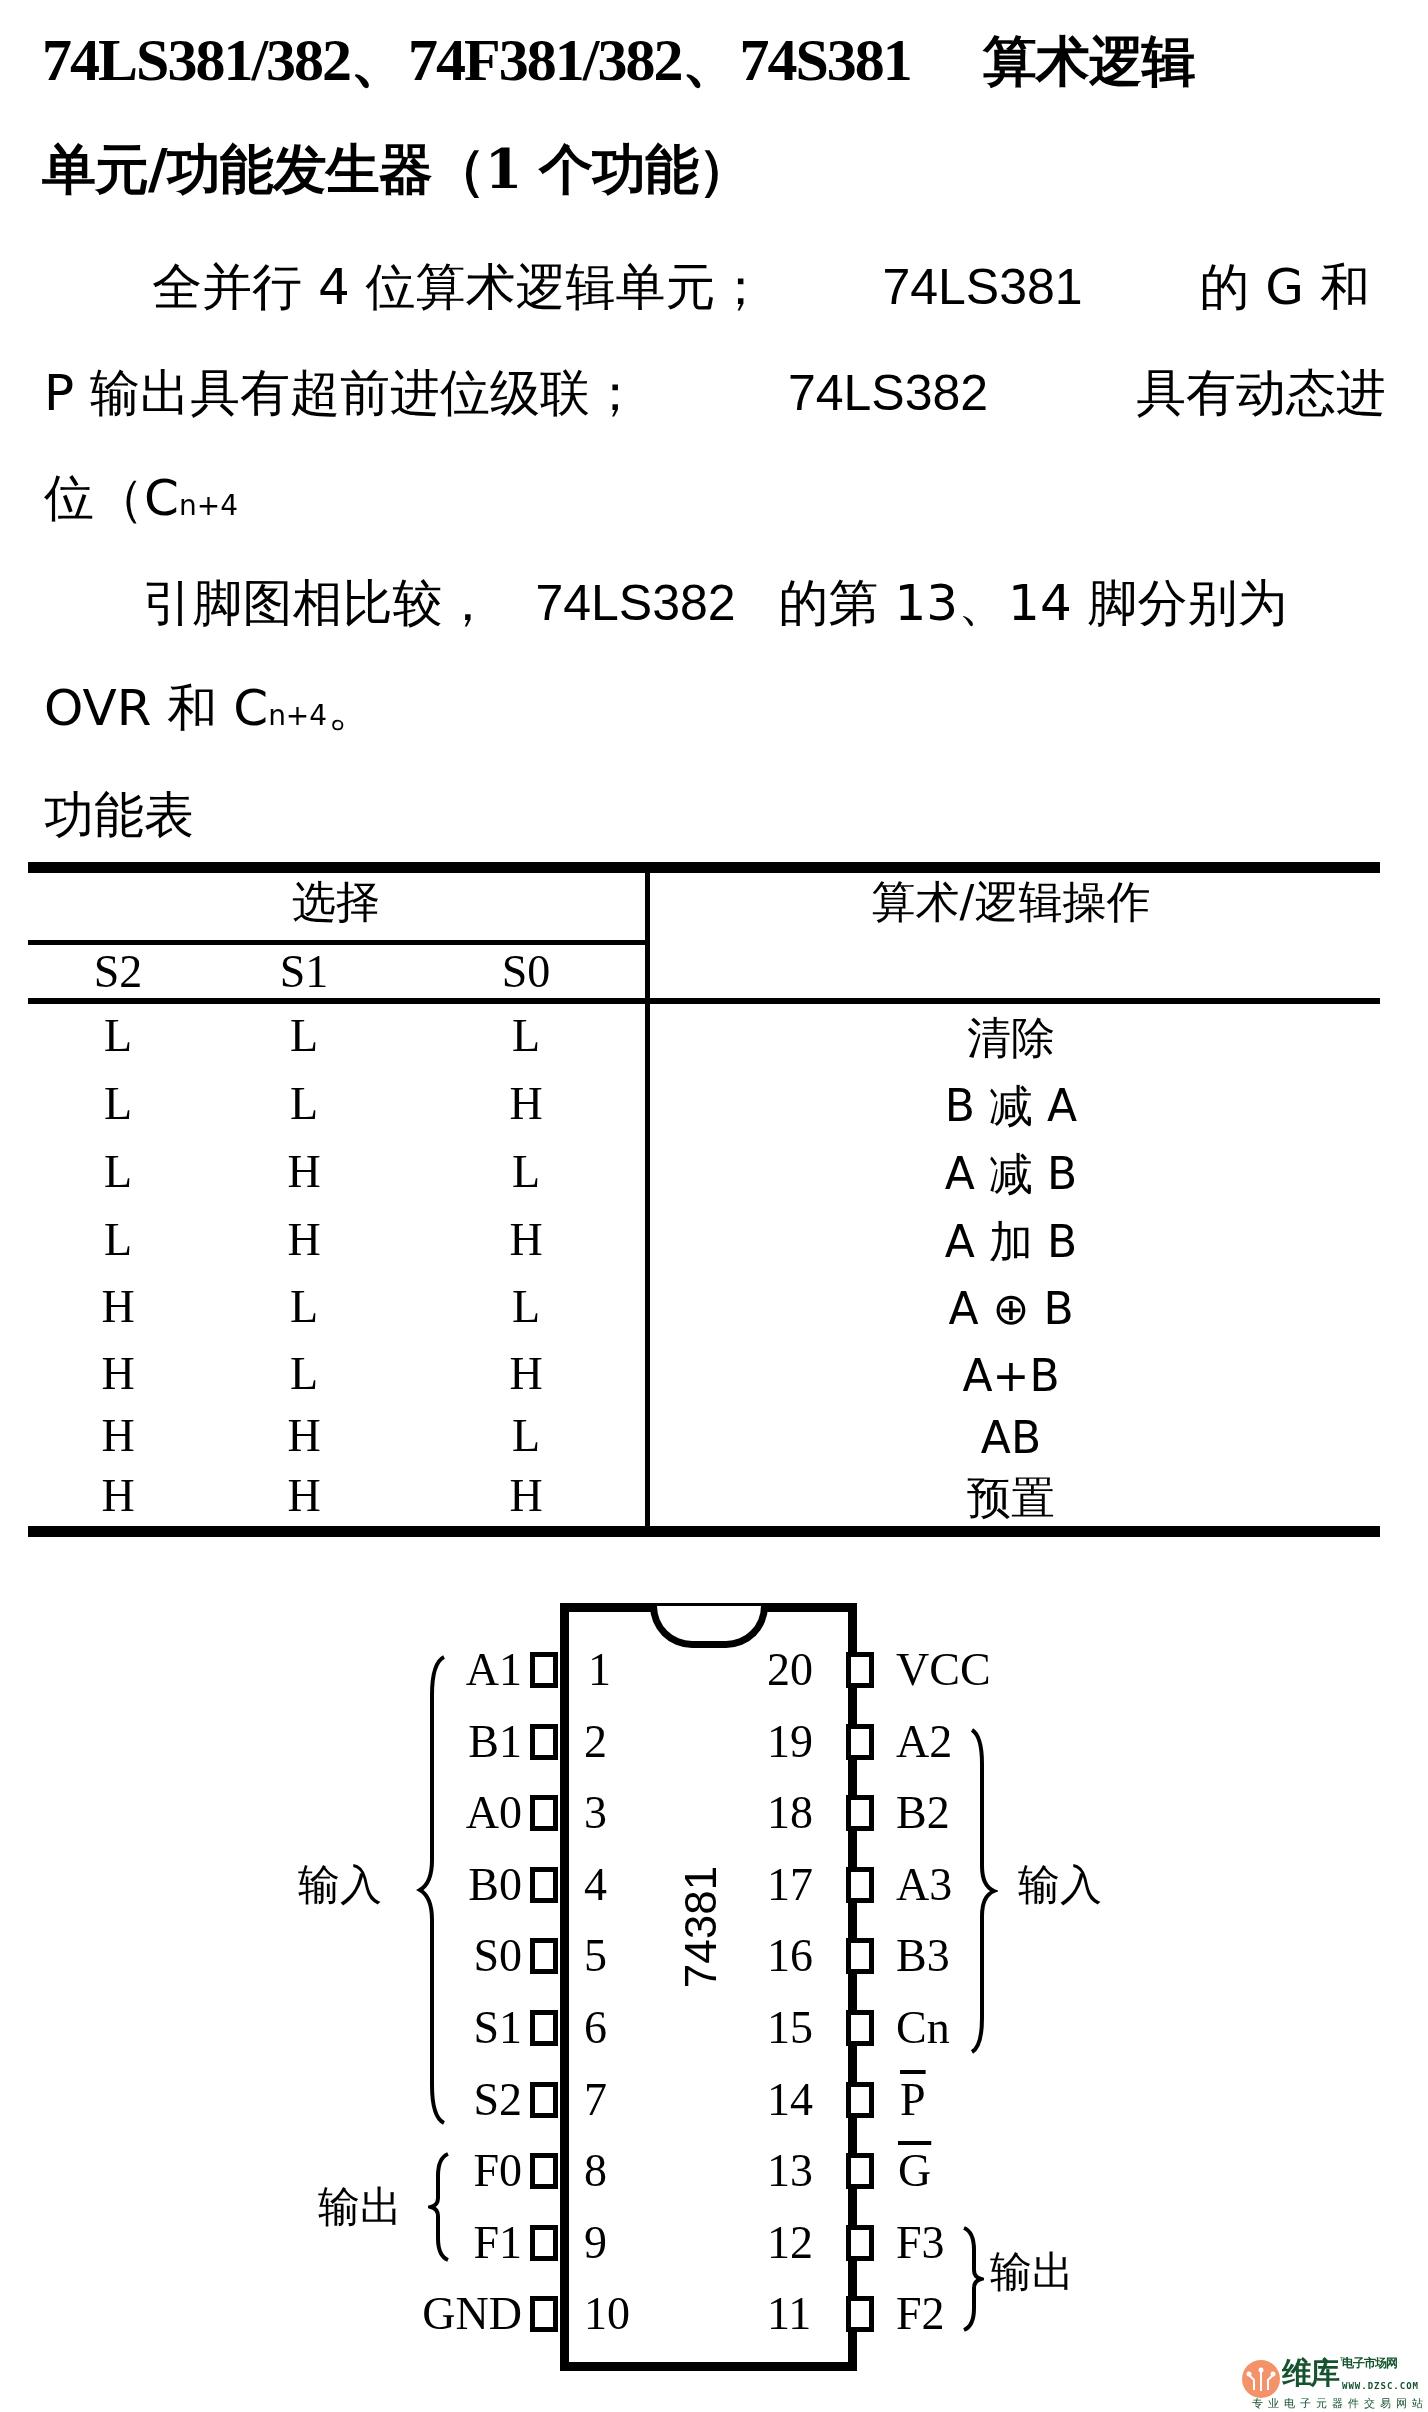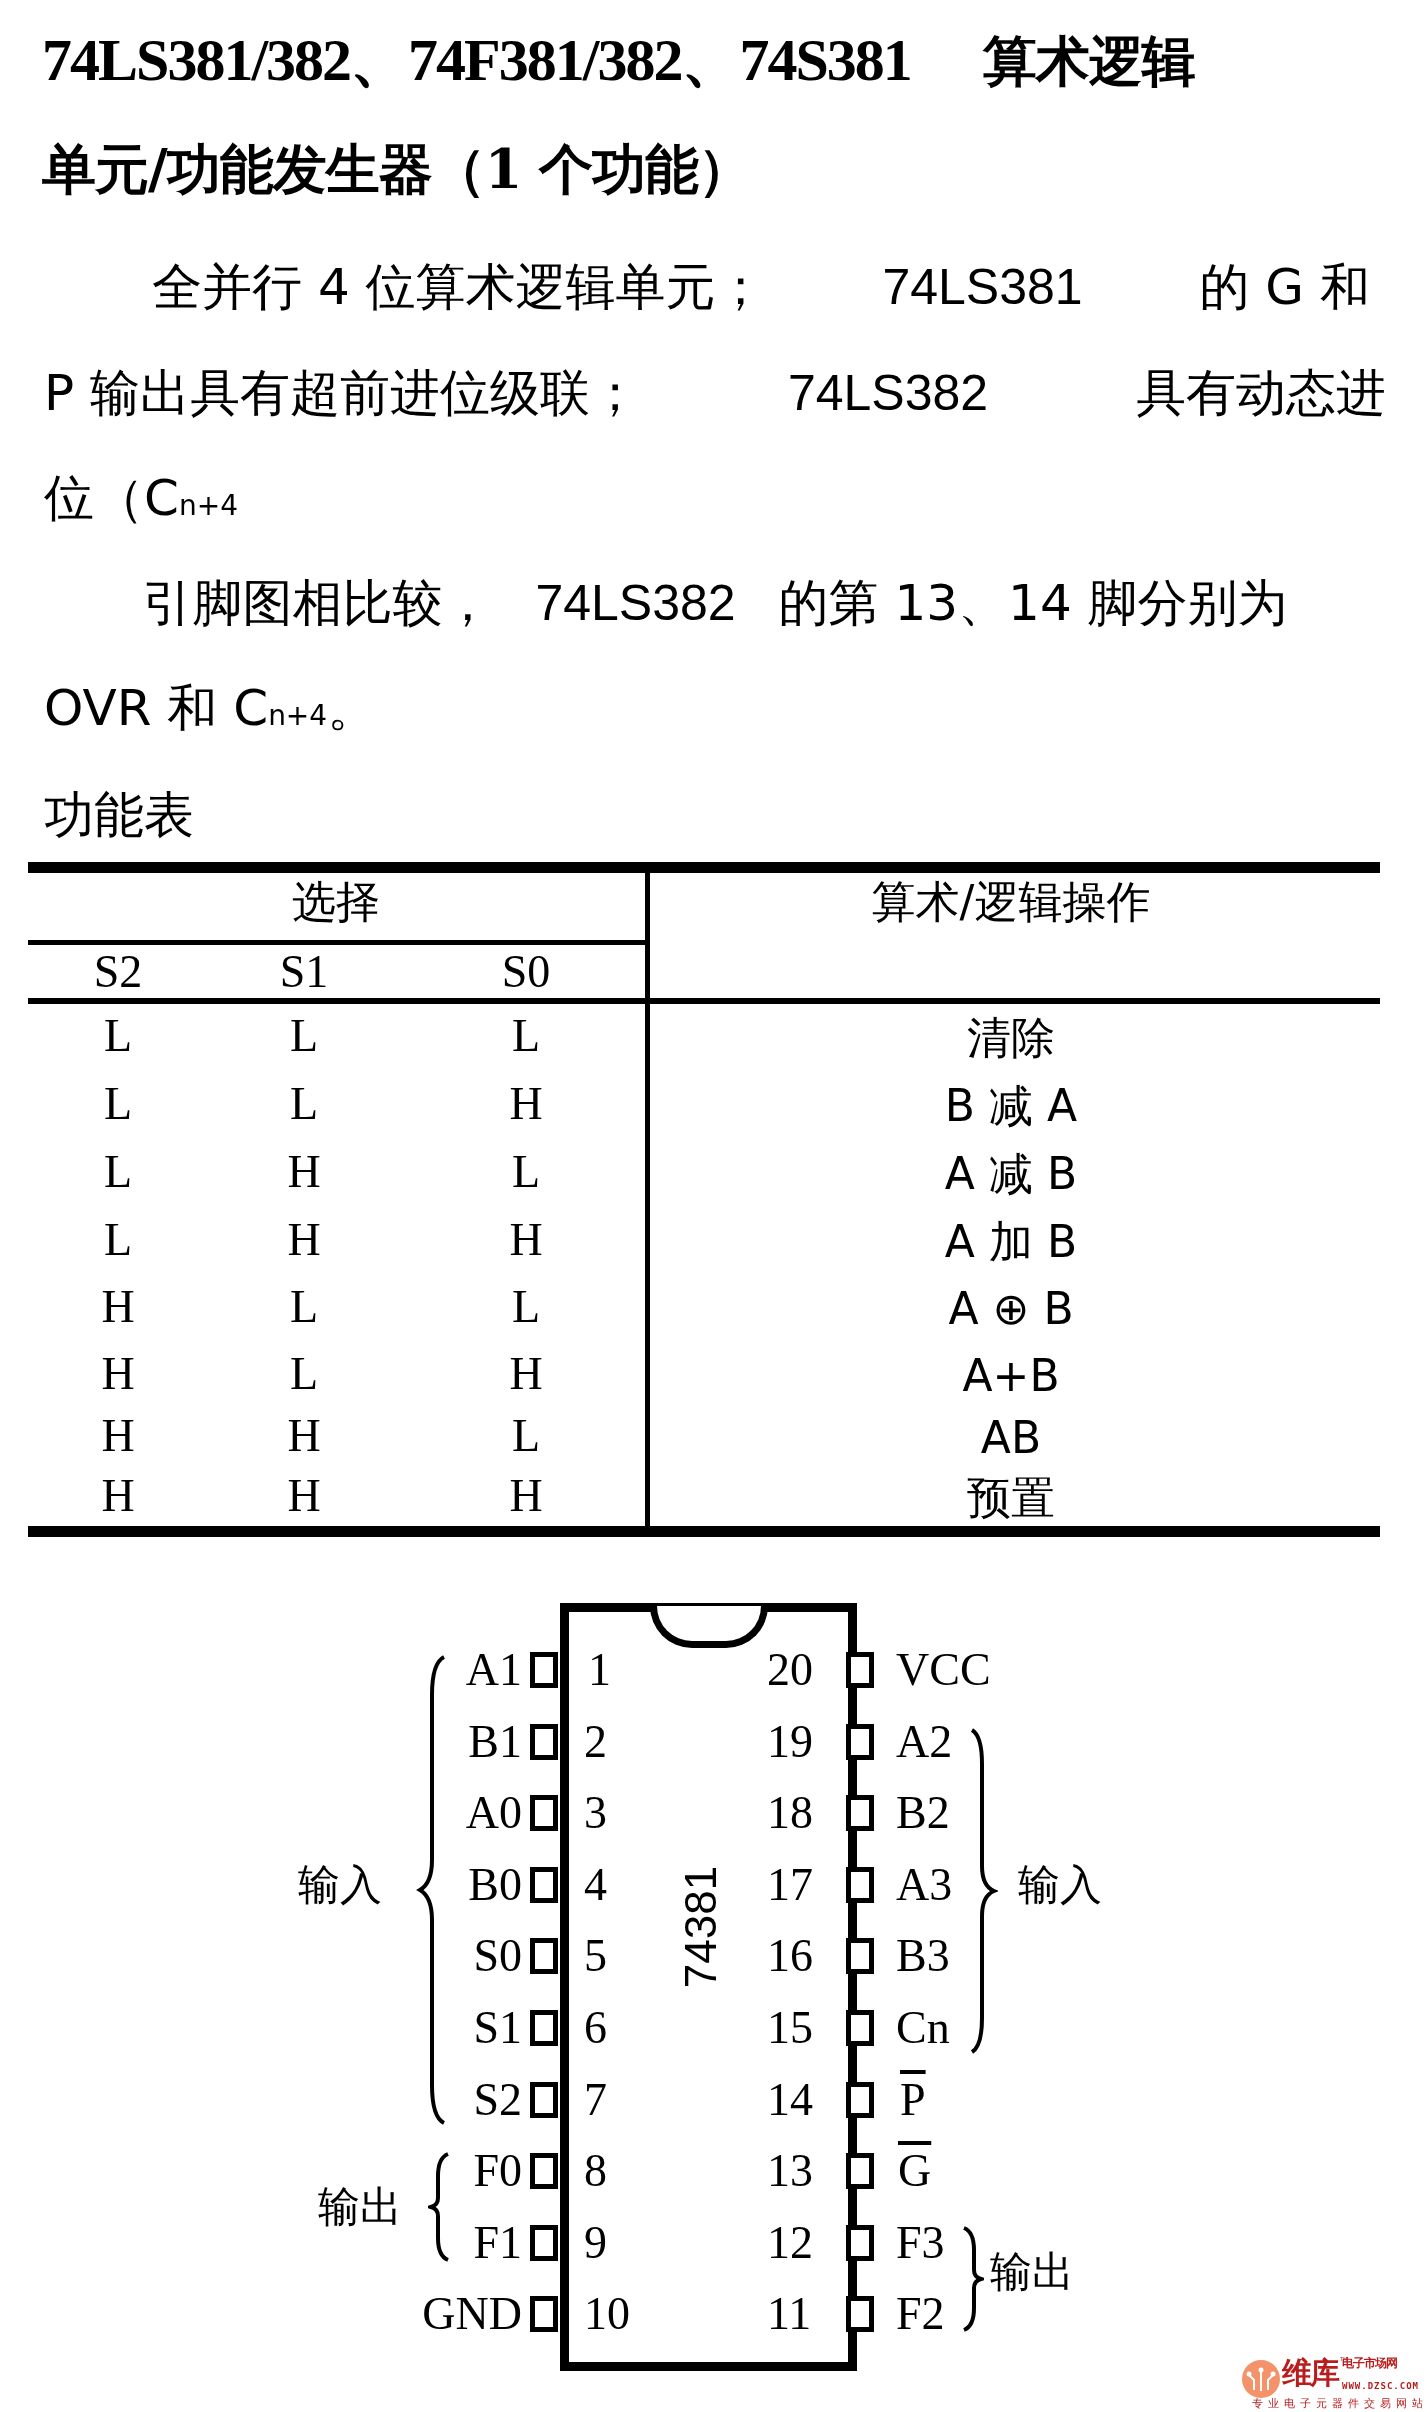--- a/index.html
+++ b/index.html
@@ -69,21 +69,21 @@
     position: absolute; left: 701px; top: 1927px; transform: translate(-50%, -50%) rotate(-90deg);
     font-family: "Liberation Sans", sans-serif; font-size: 44px; line-height: 1; white-space: nowrap;
   }
   .group-label {
     position: absolute; font-family: "DejaVu Sans", "Liberation Sans", sans-serif; font-size: 42px;
     line-height: 1; transform: translateY(-50%); white-space: nowrap;
   }
   .brace { position: absolute; }
 
   
-  .wm { position: absolute; left: 1240px; top: 2356px; width: 188px; height: 56px; color: #b91c1c; }
+  .wm { position: absolute; left: 1240px; top: 2356px; width: 188px; height: 56px; color: #14532d; }
   .wm-logo { position: absolute; left: 2px; top: 4px; width: 38px; height: 38px; border-radius: 50%; background: #f4936a; }
   .wm-brand { position: absolute; left: 42px; top: 2px; font-family: "DejaVu Sans", sans-serif; font-weight: bold; font-size: 30px; line-height: 1; letter-spacing: -2px; }
   .wm-site { position: absolute; left: 102px; top: 1px; font-family: "DejaVu Sans", sans-serif; font-weight: bold; font-size: 12px; line-height: 1; letter-spacing: -1px; }
   .wm-url { position: absolute; left: 102px; top: 26px; font-family: "DejaVu Sans Mono", monospace; font-weight: bold; font-size: 9px; line-height: 1; letter-spacing: 1px; }
   .wm-tag { position: absolute; left: 12px; top: 42px; font-family: "DejaVu Sans", sans-serif; font-size: 11px; line-height: 1; letter-spacing: 5px; }
   .wm-tm { position: absolute; left: 100px; top: 0px; font-size: 5px; font-family: "DejaVu Sans", sans-serif; }
 </style>
 </head>
 <body>
 

